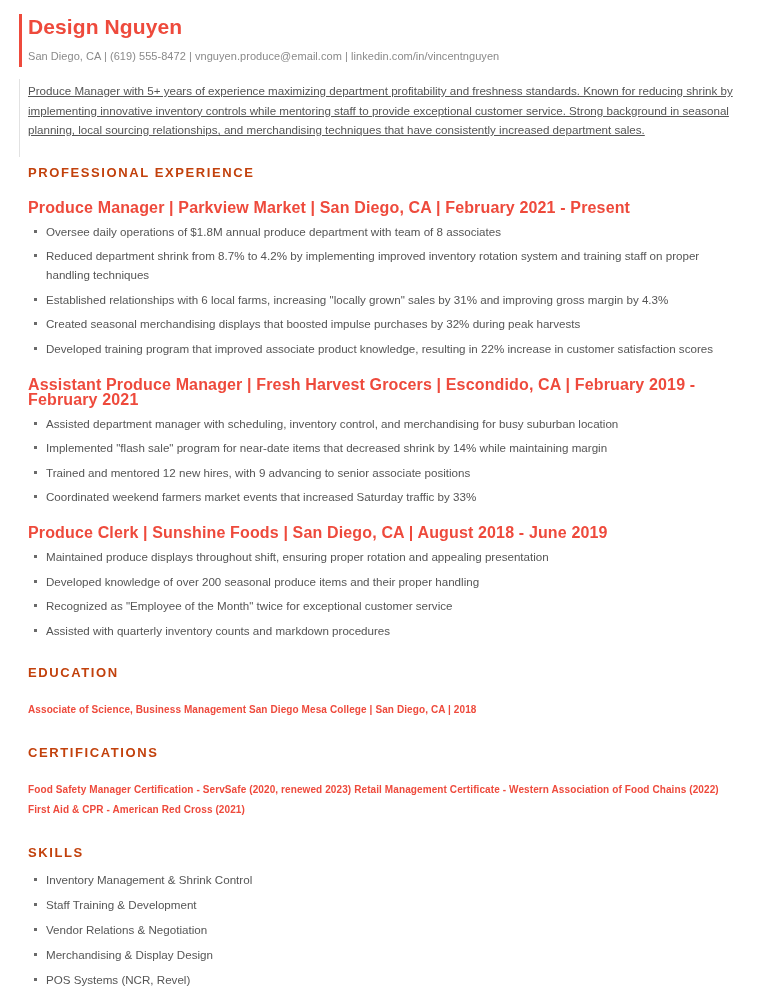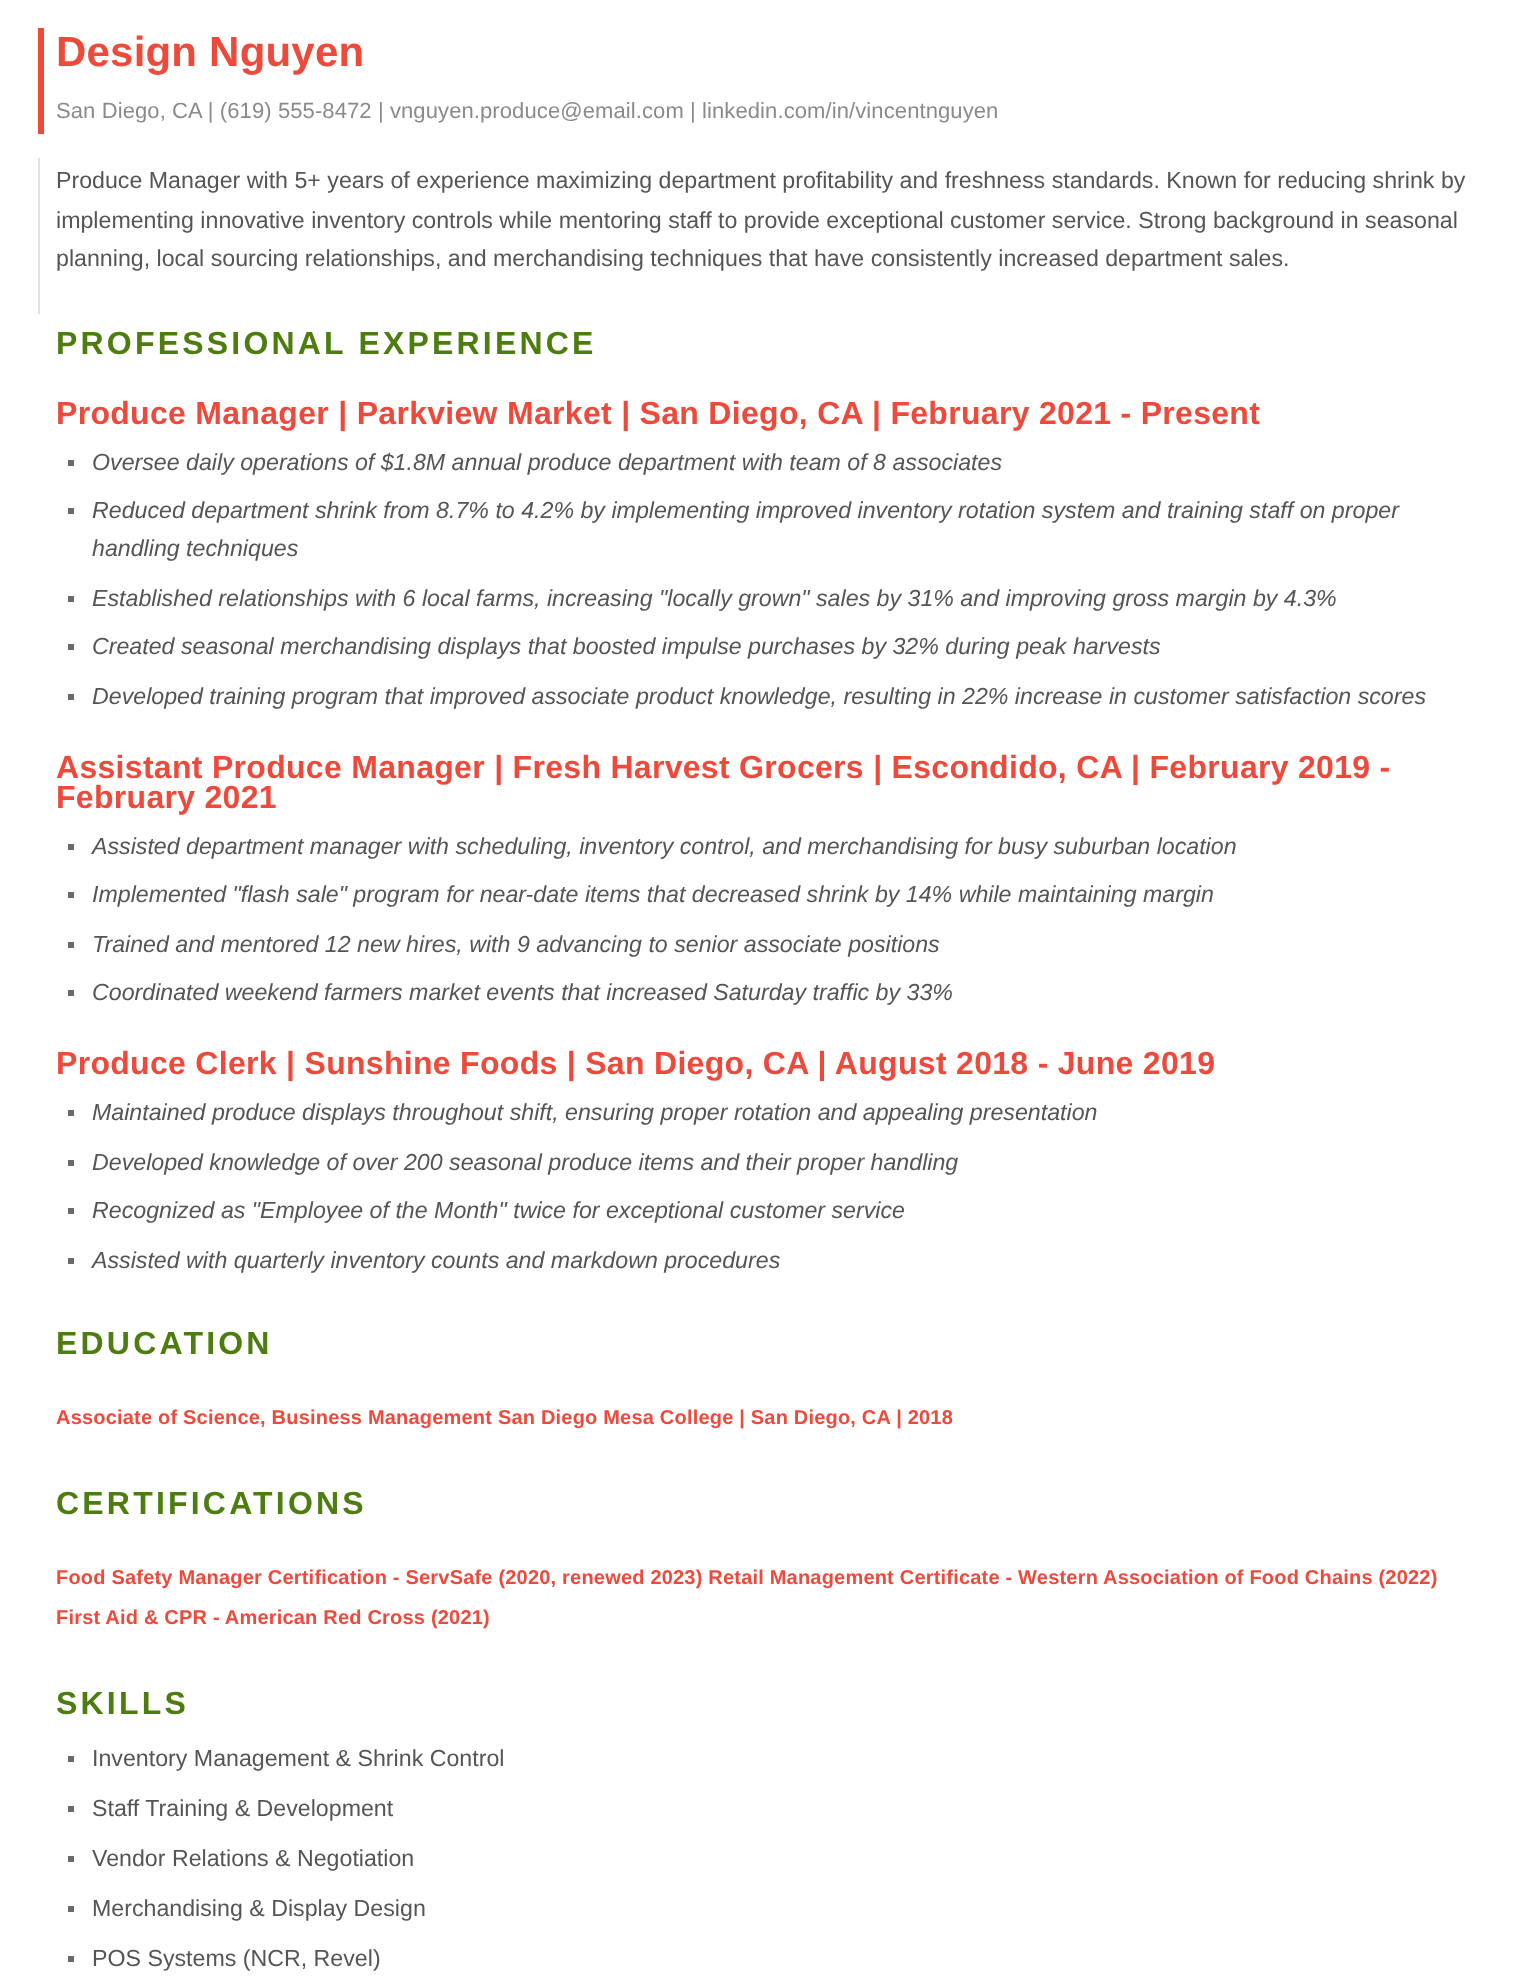--- a/index.html
+++ b/index.html
@@ -68,31 +68,32 @@
     height: 78px;
     background: #e2e2e2;
   }
   .summary {
     font-size: 11.6px;
     line-height: 19.5px;
     color: #555555;
     margin: 0;
     max-width: 716px;
     text-align: left;
+    text-decoration: underline;
   }
 
   
   .section {
     padding: 0 28px;
     box-sizing: border-box;
   }
   .section-title {
-    font-size: 16px;
-    font-weight: bold;
-    color: #4d7c0f;
+    font-size: 13px;
+    font-weight: bold;
+    color: #c2410c;
     letter-spacing: 1.6px;
     margin: 0;
     line-height: 16px;
   }
   .sec-experience { margin-top: 25px; }
   .sec-education  { margin-top: 25px; }
   .sec-certs      { margin-top: 25px; }
   .sec-skills     { margin-top: 25px; }
 
   .job { margin-top: 0; }
@@ -111,21 +112,20 @@
     padding: 0;
   }
   ul.bullets > li {
     position: relative;
     font-size: 11.6px;
     line-height: 19px;
     color: #555555;
     padding: 0 0 0 18px;
     margin: 0 0 5.5px 0;
     max-width: 716px;
-    font-style: italic;
   }
   ul.bullets > li::before {
     content: "";
     position: absolute;
     left: 6px;
     top: 8px;
     width: 3px;
     height: 3px;
     background: #6a6a6a;
   }

